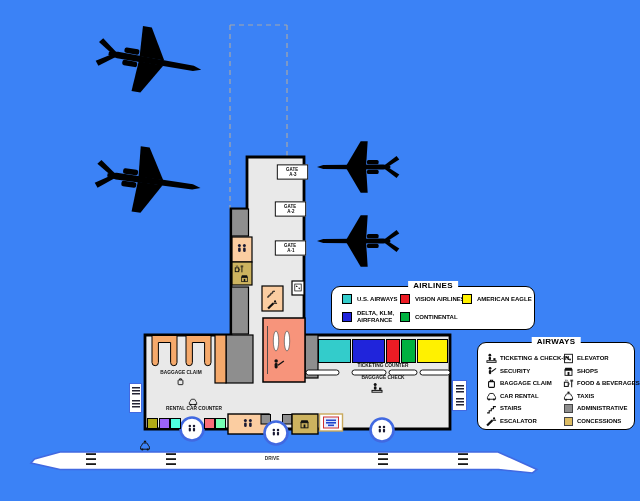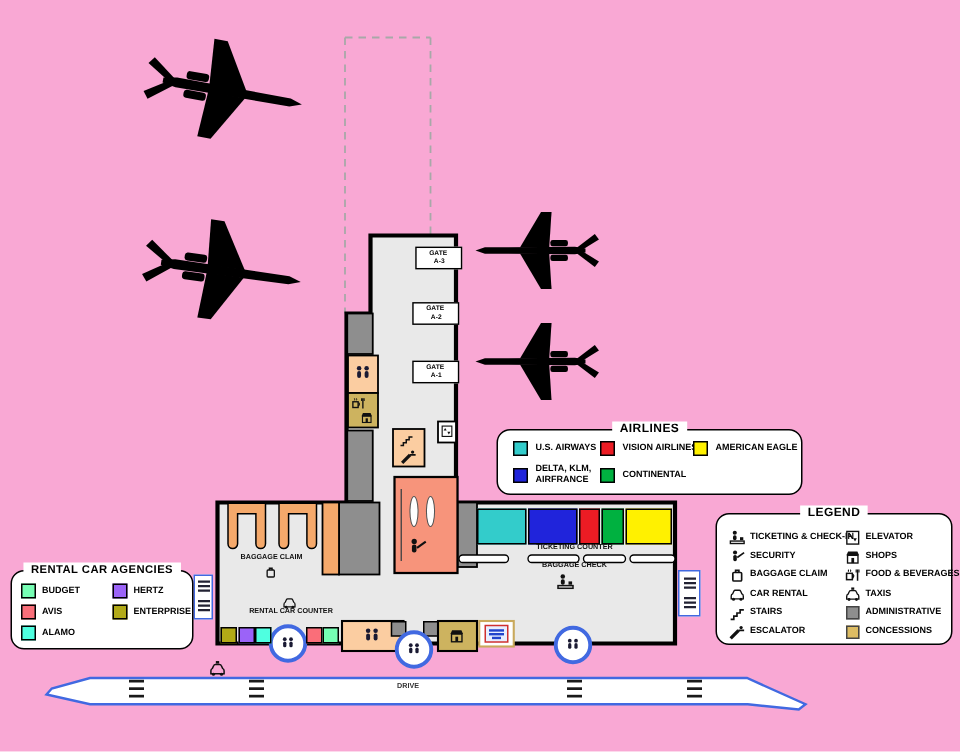--- a/index.html
+++ b/index.html
@@ -1,16 +1,16 @@
 <!DOCTYPE html>
 <html><head>
 <meta charset="utf-8">
 <style>
   html,body{margin:0;padding:0;background:#fff;}
-  #stage{position:relative;width:640px;height:501px;background:#f9a8d4;
+  #stage{position:relative;width:640px;height:501px;background:#3b82f6;
          font-family:"Liberation Sans",sans-serif;overflow:hidden;}
   #stage svg.base{position:absolute;left:0;top:0;z-index:1;}
   
   .maplabel{position:absolute;font-size:6px;font-weight:700;color:#111;
             text-align:center;white-space:nowrap;transform:scale(.8);
             transform-origin:center;z-index:6;letter-spacing:0;}
   
   .gate{position:absolute;width:31px;height:14px;background:#fff;border:1.3px solid #000;
         display:flex;flex-direction:column;align-items:center;justify-content:center;
         z-index:5;transform:scale(.95);}
@@ -268,21 +268,21 @@
     <div class="pitem-lb" style="left:83px;top:9px;">VISION AIRLINES</div>
     <div class="pitem-sq" style="left: 130px; top: 7px; background: rgb(255, 241, 0);"></div>
     <div class="pitem-lb" style="left:145px;top:9px;">AMERICAN EAGLE</div>
     <div class="pitem-sq" style="left: 10px; top: 25px; background: rgb(32, 36, 219);"></div>
     <div class="pitem-lb wrap2" style="left:25px;top:23px;">DELTA, KLM, AIRFRANCE</div>
     <div class="pitem-sq" style="left: 68px; top: 25px; background: rgb(0, 177, 64);"></div>
     <div class="pitem-lb" style="left:83px;top:27px;">CONTINENTAL</div>
   </div>
 
   <div class="panel" style="left:477px;top:342px;width:156px;height:86px;">
-    <div class="ptitle">LEGEND</div>
+    <div class="ptitle">AIRWAYS</div>
 
     <svg class="lrow-ic" style="left:8px;top:10px;">
         <use href="#i-ticketing" width="11" height="11"></use>
       </svg>
     <div class="pitem-lb" style="left:22px;top:12px;">TICKETING &amp; CHECK-IN</div>
     <svg class="lrow-ic" style="left:8px;top:22.5px;">
         <use href="#i-security" width="11" height="11"></use>
       </svg>
     <div class="pitem-lb" style="left:22px;top:24.5px;">SECURITY</div>
     <svg class="lrow-ic" style="left:8px;top:35px;">
@@ -317,27 +317,14 @@
     <svg class="lrow-ic" style="left:85px;top:47.5px;">
         <use href="#i-taxi" width="11" height="11"></use>
       </svg>
     <div class="pitem-lb" style="left:99px;top:49.5px;">TAXIS</div>
     <div class="swatch" style="left: 86px; top: 61px; background: rgb(142, 142, 142);"></div>
     <div class="pitem-lb" style="left:99px;top:62px;">ADMINISTRATIVE</div>
     <div class="swatch" style="left: 86px; top: 73.5px; background: rgb(221, 188, 99);"></div>
     <div class="pitem-lb" style="left:99px;top:74.5px;">CONCESSIONS</div>
   </div>
 
-  <div class="panel" style="left:7px;top:380px;width:120px;height:51px;">
-    <div class="ptitle" style="font-size:7.5px;">RENTAL CAR AGENCIES</div>
-    <div class="pitem-sq" style="left: 6px; top: 8px; background: rgb(118, 255, 180);"></div>
-    <div class="pitem-lb" style="left:20px;top:10px;">BUDGET</div>
-    <div class="pitem-sq" style="left: 6px; top: 22px; background: rgb(250, 110, 121);"></div>
-    <div class="pitem-lb" style="left:20px;top:24px;">AVIS</div>
-    <div class="pitem-sq" style="left: 6px; top: 36px; background: rgb(79, 255, 224);"></div>
-    <div class="pitem-lb" style="left:20px;top:38px;">ALAMO</div>
-    <div class="pitem-sq" style="left: 67px; top: 8px; background: rgb(155, 99, 248);"></div>
-    <div class="pitem-lb" style="left:81px;top:10px;">HERTZ</div>
-    <div class="pitem-sq" style="left: 67px; top: 22px; background: rgb(178, 170, 22);"></div>
-    <div class="pitem-lb" style="left:81px;top:24px;">ENTERPRISE</div>
-  </div>
 
 </div>
 
 </body></html>

